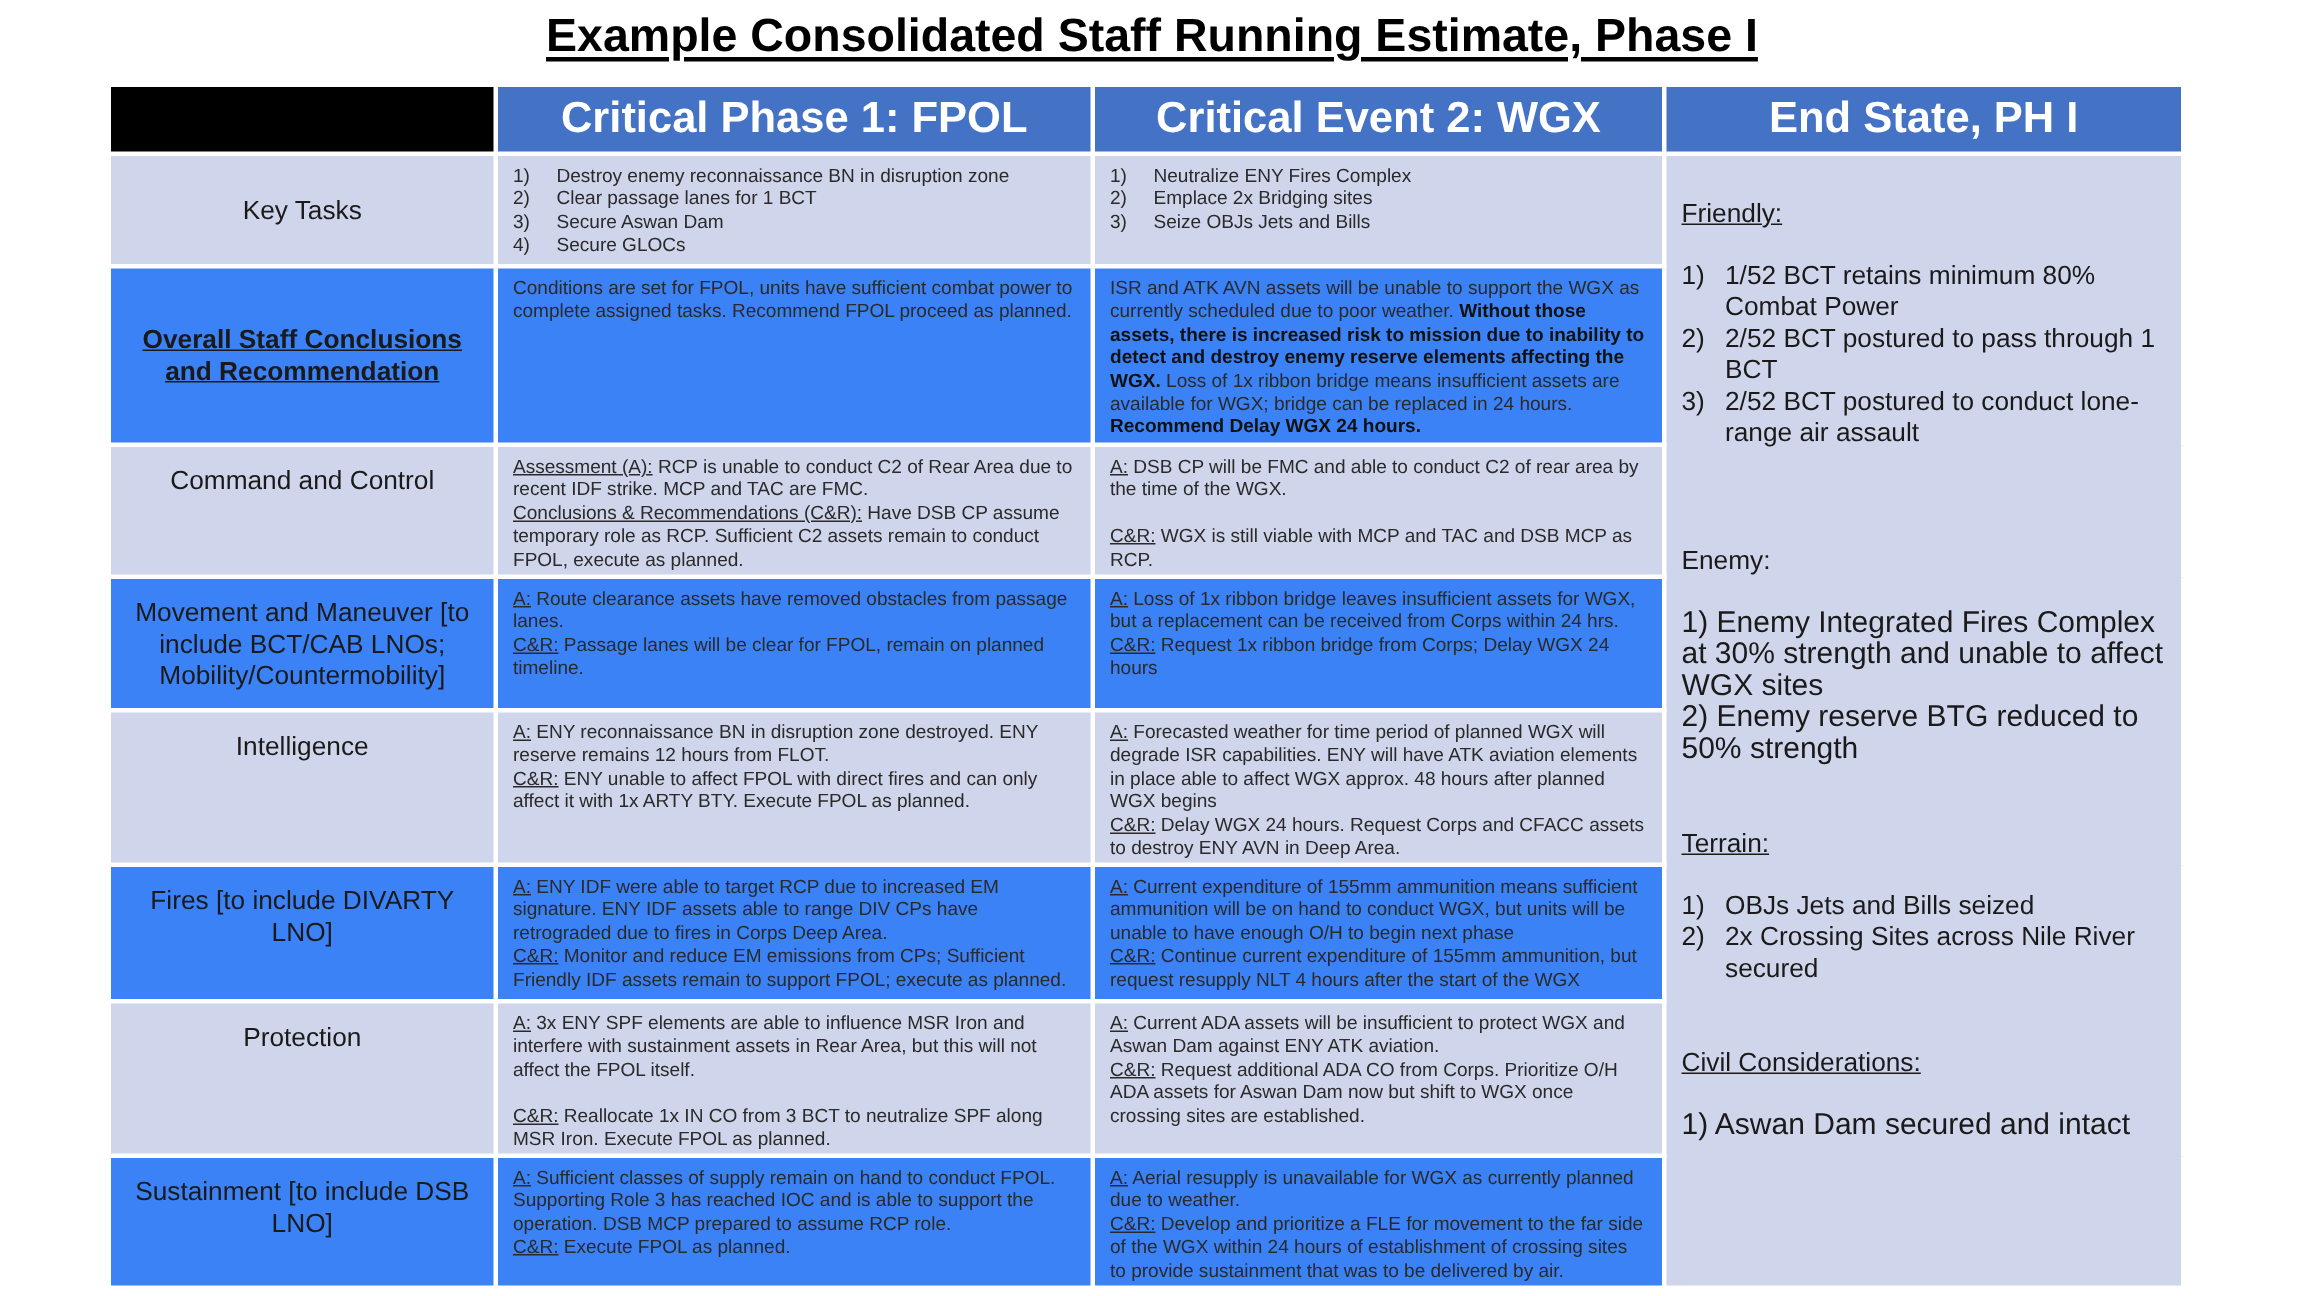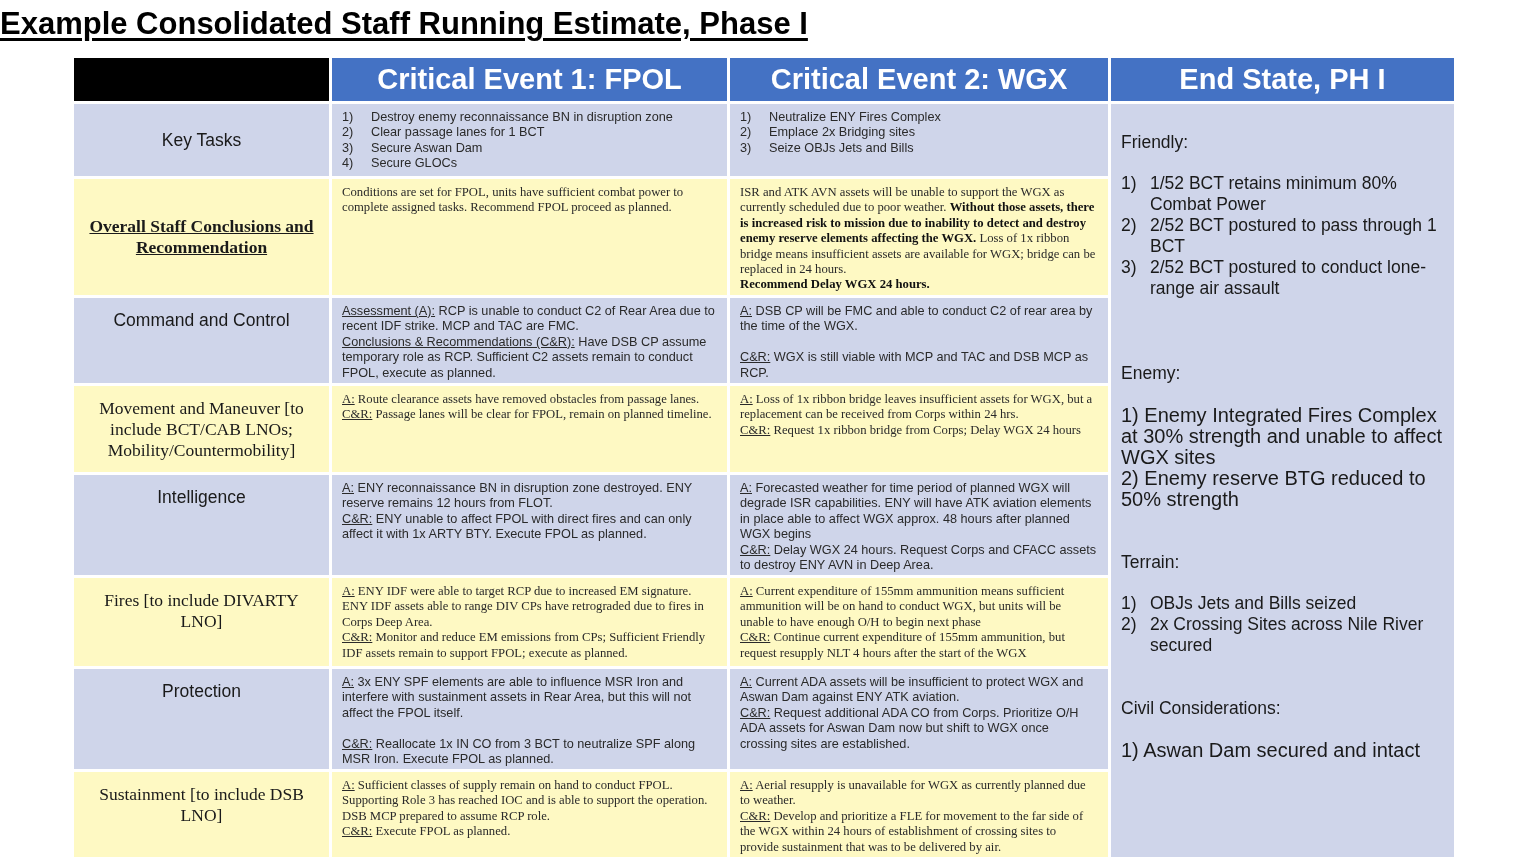--- a/index.html
+++ b/index.html
@@ -1,41 +1,41 @@
 <!DOCTYPE html>
 <html><head>
 <meta charset="utf-8">
 <style>
   html, body { margin:0; padding:0; background:#ffffff; }
   body { width:1536px; height:864px; position:relative; overflow:hidden;
          font-family:"Liberation Sans", sans-serif; color:#1a1a1a; }
-  .title { position:absolute; left:0; top:6px; width:1536px; text-align:left;
+  .title { position:absolute; left:0; top:6px; width:1536px; text-align:center;
            font-size:31px; font-weight:bold; text-decoration:underline;
            text-decoration-thickness:3px; text-underline-offset:4px; color:#000; }
   table.grid { position:absolute; left:71px; top:55px; border-collapse:collapse;
                table-layout:fixed; width:1383px; }
   table.grid td, table.grid th { border:3px solid #ffffff; vertical-align:top;
                padding:0; box-sizing:border-box; }
   th { background:#4472c4; color:#ffffff; font-size:29px; font-weight:bold;
        height:46px; text-align:center; vertical-align:middle !important; }
   th.blank { background:#000000; }
   tr.dark td { background:#cfd5ea; }
-  tr.light td { background:#fef9c3;font-family:Liberation Serif, serif; }
+  tr.light td { background:#3b82f6; }
   td.end { background:#cfd5ea !important; padding:14px 10px 0 10px !important; }
   td.rowlabel { font-size:17.5px; line-height:21px; padding:12px 10px 0 10px !important; color:#1a1a1a;text-align:center; }
   td.rowlabel.mid { vertical-align:middle; padding:0 10px !important; }
   td.rowlabel .bold-u { font-weight:bold; text-decoration:underline; }
   td.cell { font-size:12.7px; line-height:15.4px; padding:6px 10px 0 10px !important; color:#2a2a2a; }
   .u { text-decoration:underline; }
   .b { font-weight:bold; color:#111;text-align:center; }
   ol.tasks { list-style:none; margin:0; padding:0; }
   ol.tasks li { display:flex; }
   ol.tasks li .num { width:29px; flex:0 0 29px; }
   .gap { height:15px; }
-  .es-head { font-size:17.5px; line-height:21px; margin:0; }
+  .es-head { font-size:17.5px; line-height:21px; text-decoration:underline; margin:0; }
   .es-head.plain { text-decoration:none; }
   .es-list { list-style:none; margin:0; padding:0; font-size:17.5px; line-height:21px; }
   .es-list li { display:flex; }
   .es-list li .num { width:29px; flex:0 0 29px; }
   .es-plain { font-size:20px; line-height:21px; margin:0; }
 </style>
 </head>
 <body>
 
 <div class="title">Example Consolidated Staff Running Estimate, Phase I</div>
@@ -43,21 +43,21 @@
 <table class="grid">
   <colgroup>
     <col style="width:258px">
     <col style="width:398px">
     <col style="width:381px">
     <col style="width:346px">
   </colgroup>
   <tbody>
       <tr>
     <th class="blank"></th>
-    <th>Critical Event 1: FPOL</th>
+    <th>Critical Phase 1: FPOL</th>
     <th>Critical Event 2: WGX</th>
     <th>End State, PH I</th>
   </tr>
 
   <tr class="dark" style="height:75px">
     <td class="rowlabel mid">Key Tasks</td>
     <td class="cell">
       <ol class="tasks">
         <li>
               <span class="num">1)</span>

